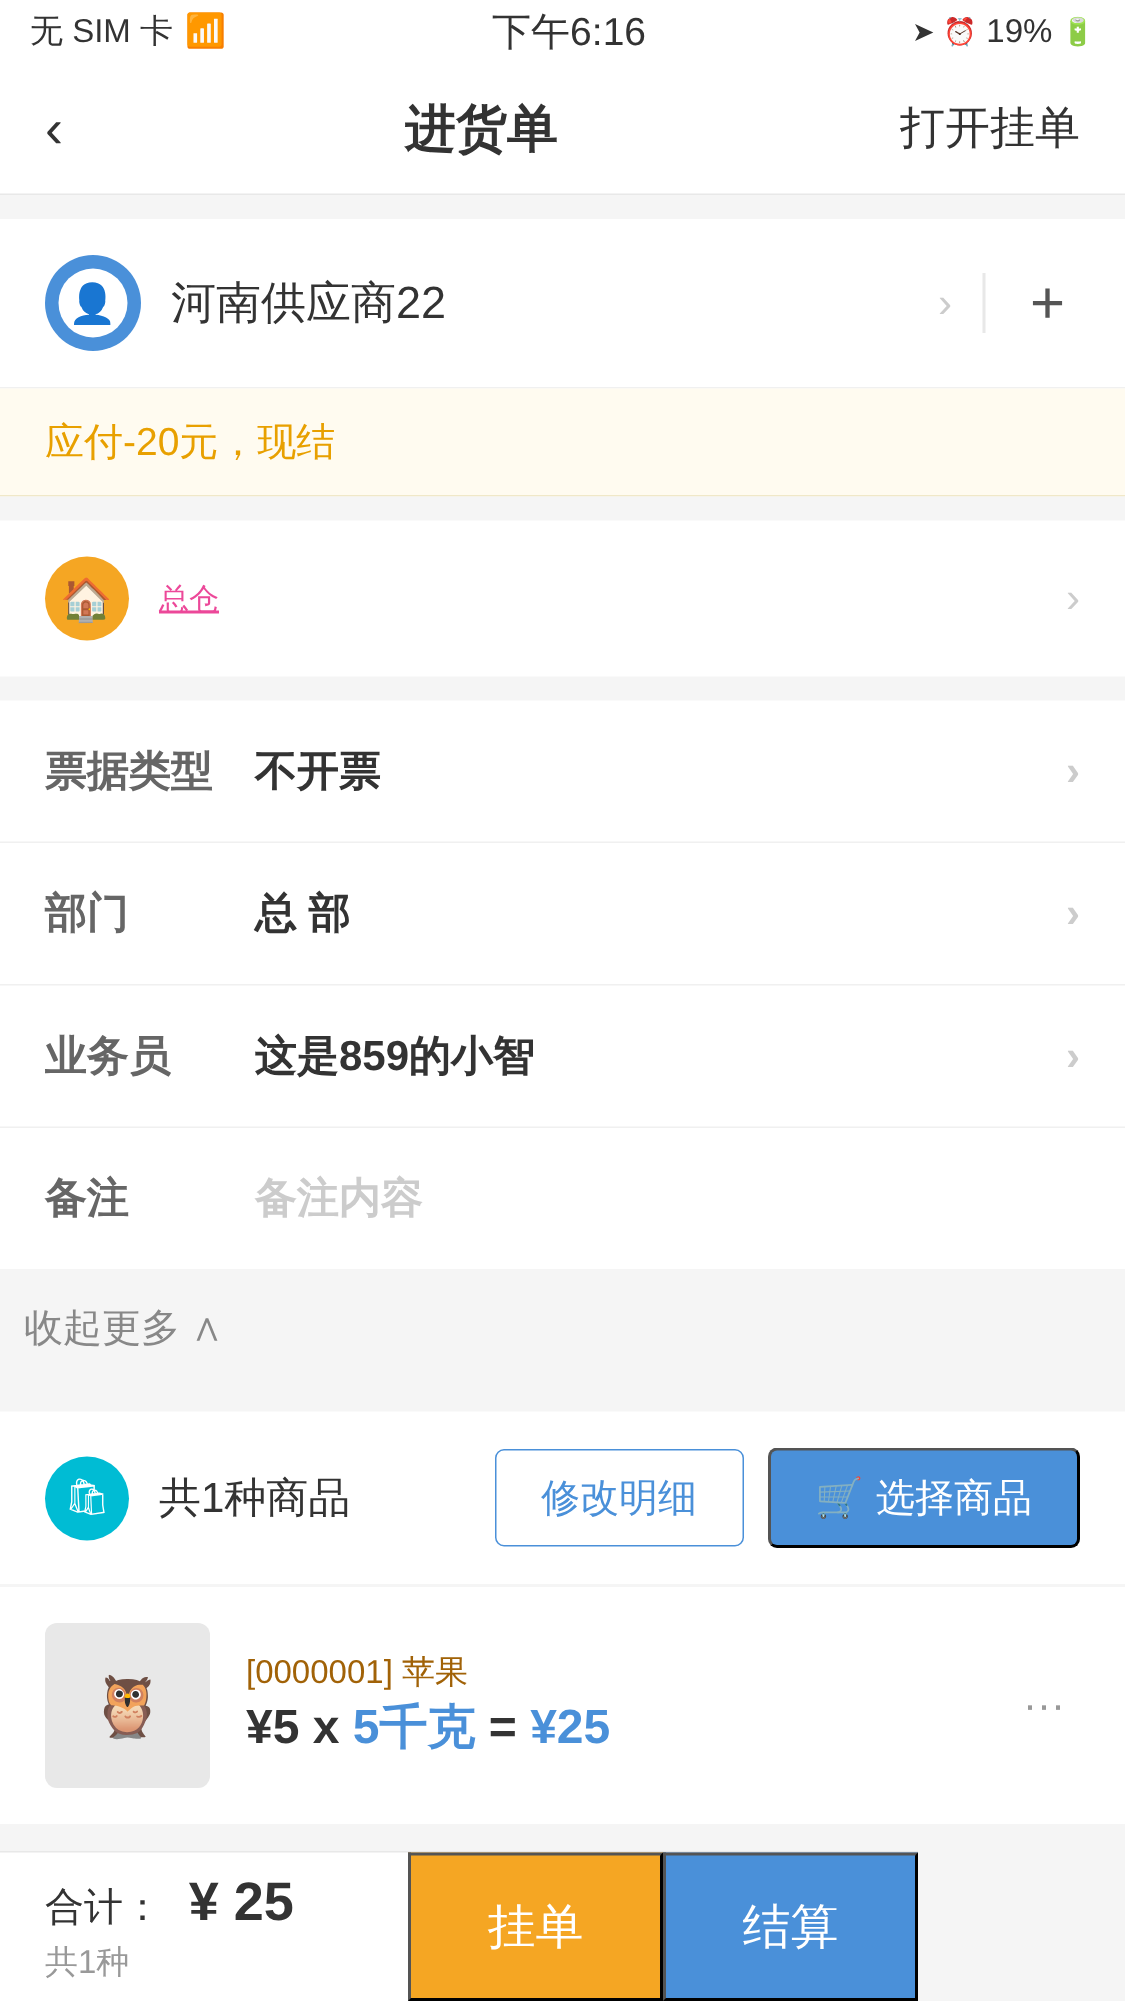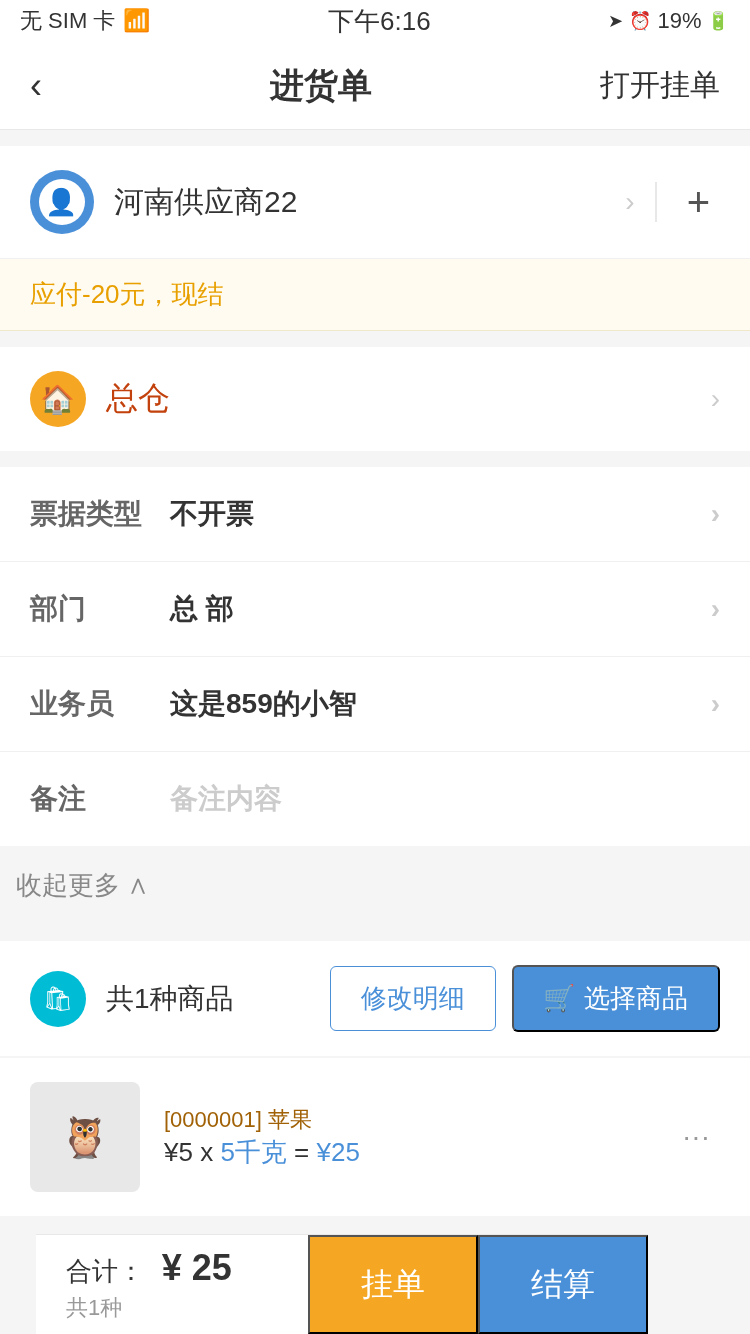--- a/index.html
+++ b/index.html
@@ -144,22 +144,23 @@
       justify-content: center;
       margin-right: 20px;
       flex-shrink: 0;
     }
     .warehouse-icon-inner {
       font-size: 28px;
       color: #fff;
     }
     .warehouse-name {
       flex: 1;
-      font-size: 32px;
-      color: #c2410c;
+      font-size: 20px;
+      color: #ec4899;
+      text-decoration: underline;
     }
 
     
     .form-section {
       background: #fff;
       margin-top: 16px;
       font-weight: bold;
     }
     .form-row {
       display: flex;
@@ -267,22 +268,23 @@
     }
     .product-info {
       flex: 1;
     }
     .product-name {
       font-size: 22px;
       color: #a16207;
       margin-bottom: 0;
     }
     .product-price {
-      font-size: 26px;
-      color: #333;
+      font-size: 32px;
+      color: #333;
+      font-weight: bold;
     }
     .price-highlight {
       color: #4A90D9;
     }
     .product-more {
       font-size: 28px;
       color: #999;
       padding: 0 10px;
     }
 
@@ -290,21 +292,20 @@
     .bottom-bar {
       position: fixed;
       bottom: 0;
       left: 0;
       width: 612px;
       display: flex;
       align-items: center;
       height: 100px;
       background: #fff;
       border-top: 1px solid #e8e8e8;
-      margin-left: 36px;
     }
     .total-section {
       flex: 1;
       padding: 0 30px;
     }
     .total-label {
       font-size: 26px;
       color: #333;
       display: inline;
     }

